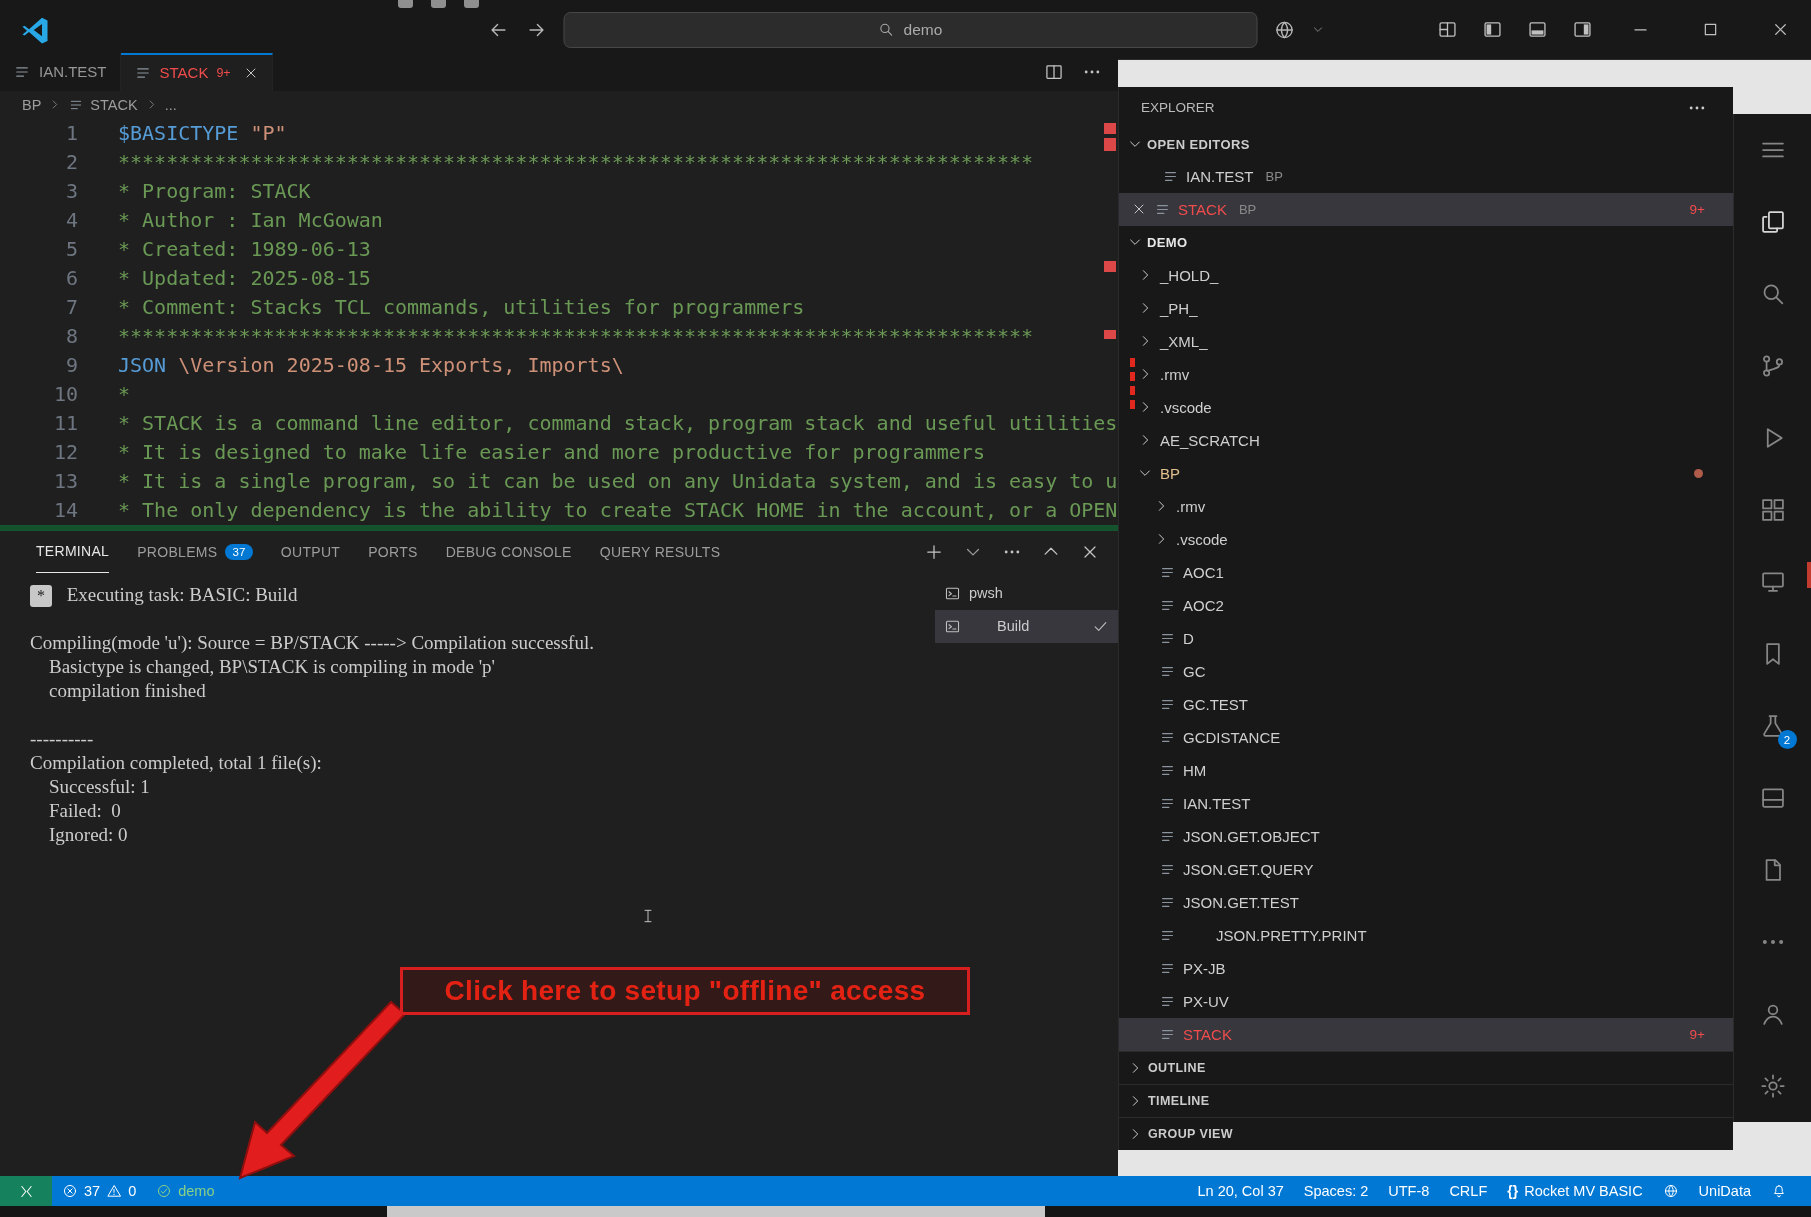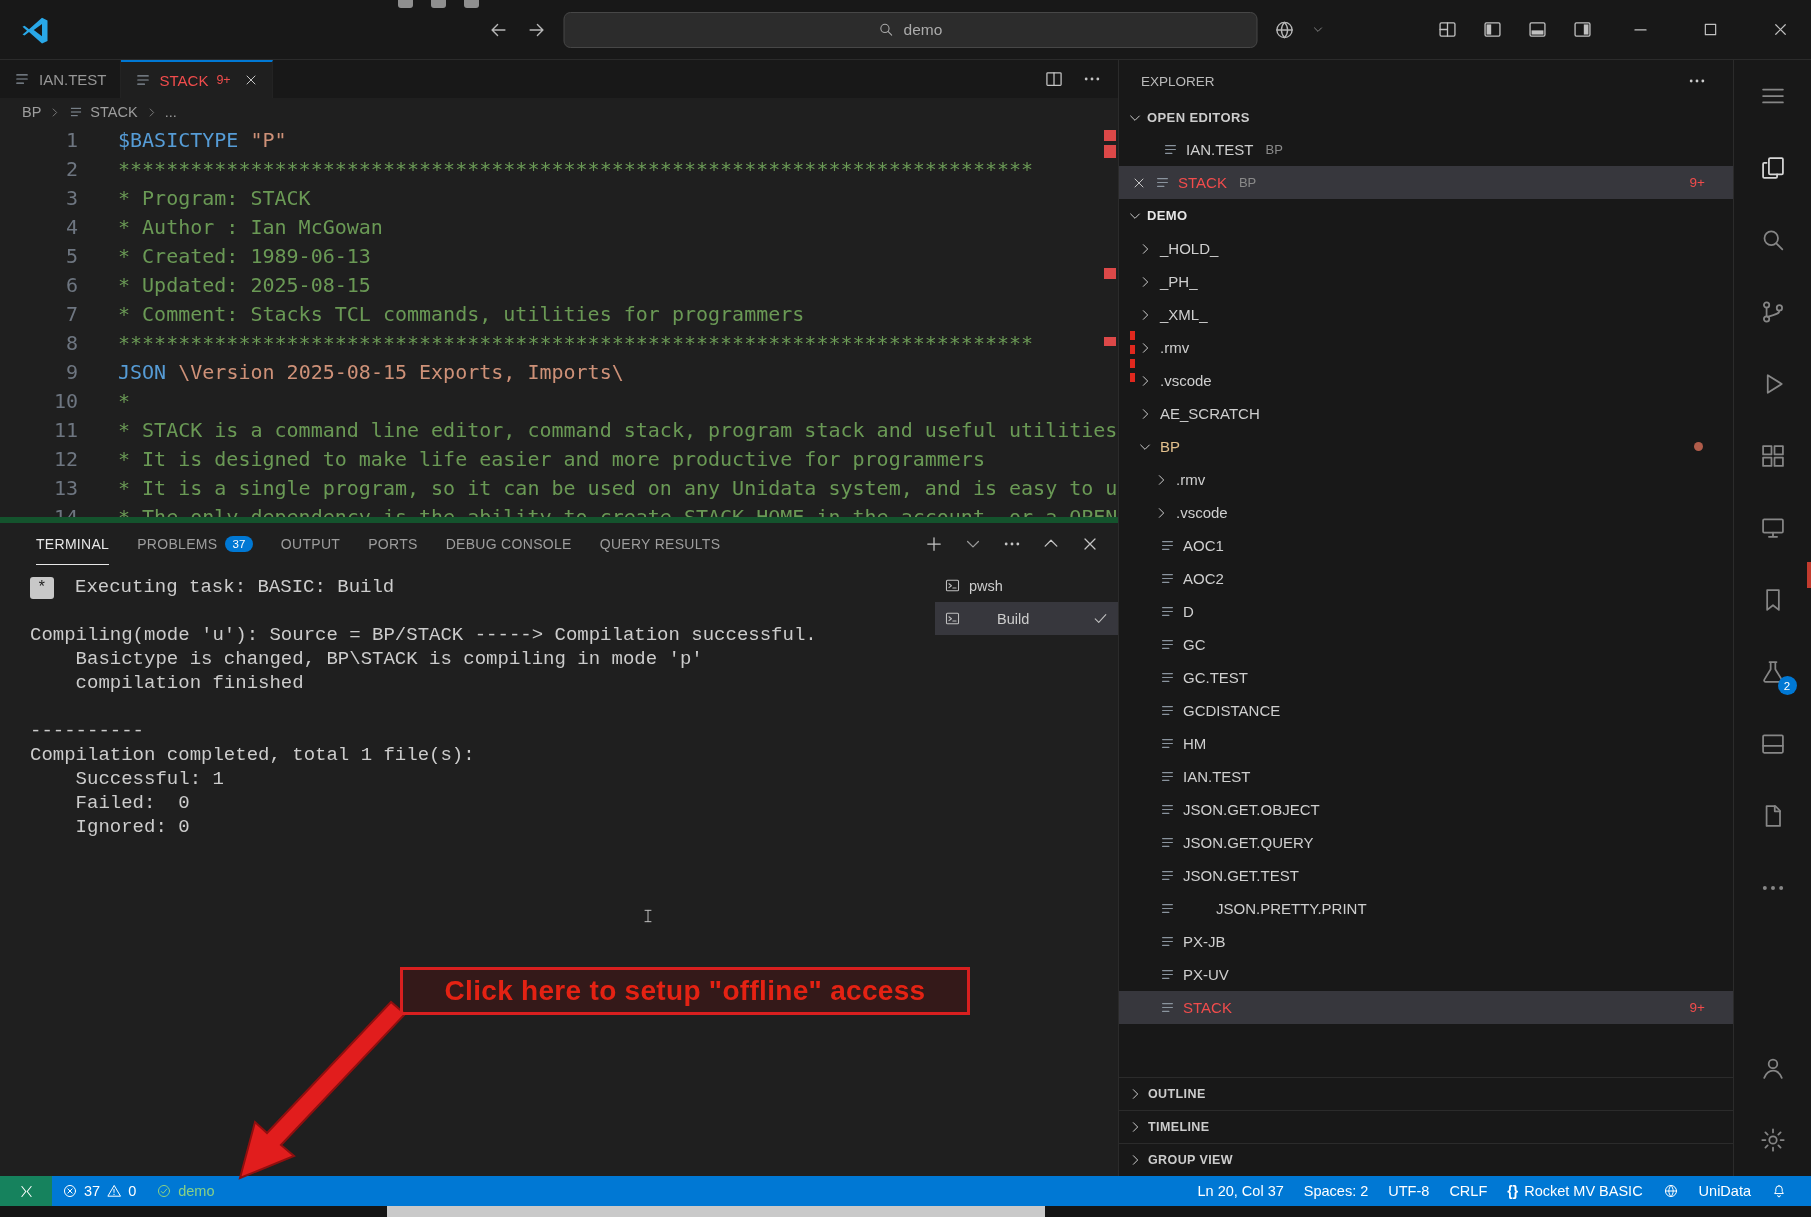--- a/index.html
+++ b/index.html
@@ -23,21 +23,21 @@
   .searchbox { width:694px; height:36px; background:#2c2c2c; border:1px solid #474747; border-radius:7px;
                display:flex; align-items:center; justify-content:center; gap:9px; color:#ababab; font-size:15.5px; }
   .searchbox .s { width:17px; height:17px; }
   .chev-sm { width:13px; height:13px; color:#9a9a9a; }
   .tb-right { margin-left:auto; display:flex; align-items:center; gap:24px; margin-right:8px; }
   .tb-right .icon { width:21px; height:21px; color:#c0c0c0; }
   .winbtn { width:46px; height:60px; display:flex; align-items:center; justify-content:center; }
   .winbtn .icon { width:19px; height:19px; }
 
   
-  .main { position:absolute; top:60px; left:0; width:1811px; height:1116px; display:flex; }
+  .main { position:absolute; top:60px; left:0; width:1811px; height:1116px; display:flex;align-items:center; }
   .editor-col { width:1118px; display:flex; flex-direction:column; background:#1f1f1f; }
 
   .tabbar { height:38px; background:#181818; display:flex; align-items:stretch; }
   .tab { display:flex; align-items:center; gap:8px; padding:0 13px; font-size:15px; color:#969696;
          border-right:1px solid #232323; }
   .tab.active { background:#1f1f1f; color:#e7e7e7; border-top:2px solid #0078d4; }
   .tab .file-ic { width:18px; height:18px; color:#8a949e; }
   .tab-badge { color:#f14c4c; font-size:12.5px; }
   .tab-close { width:16px; height:16px; color:#c5c5c5; margin-left:4px; }
   .tab-actions { margin-left:auto; display:flex; align-items:center; gap:18px; padding-right:16px; color:#c5c5c5; }
@@ -68,21 +68,21 @@
   .panel { height:659px; border-top:6px solid #14532d; display:flex; flex-direction:column; background:#1f1f1f; }
   .panel-tabbar { height:42px; display:flex; align-items:center; padding-left:36px; }
   .panel-tabs { display:flex; align-items:center; gap:28px; height:42px; }
   .panel-tab { display:flex; align-items:center; gap:8px; height:42px; font-size:14px; color:#9d9d9d; letter-spacing:.3px; }
   .panel-tab.active { color:#e7e7e7; border-bottom:1px solid #e7e7e7; }
   .badge-blue { background:#0078d4; color:#fff; border-radius:10px; font-size:11.5px; padding:2px 7px; }
   .panel-actions { margin-left:auto; display:flex; align-items:center; gap:19px; padding-right:18px; color:#c5c5c5; }
   .panel-actions .icon { width:20px; height:20px; }
   .panel-body { flex:1; display:flex; }
   .terminal { flex:1; padding:10px 0 0 30px; color:#cccccc;
-              font-family:Liberation Mono, monospace; font-size:19px; line-height:24px; }
+              font-family:Liberation Serif, serif; font-size:19px; line-height:24px; }
   .term-line { white-space:pre; min-height:24px; }
   .term-badge { background:#c8c8c8; color:#1e1e1e; border-radius:3px; padding:0 7px; margin-right:10px;
                 font-size:16px; display:inline-block; line-height:22px; }
   .term-list { width:183px; padding-top:4px; font-size:14.5px; }
   .term-item { height:33px; display:flex; align-items:center; gap:8px; padding:0 9px; color:#cccccc; }
   .term-item.selected { background:#37373d;gap:36px; }
   .term-item .icon { width:17px; height:17px; color:#c0c0c0; }
   .term-check { margin-left:auto; width:16px; height:16px; }
 
   

